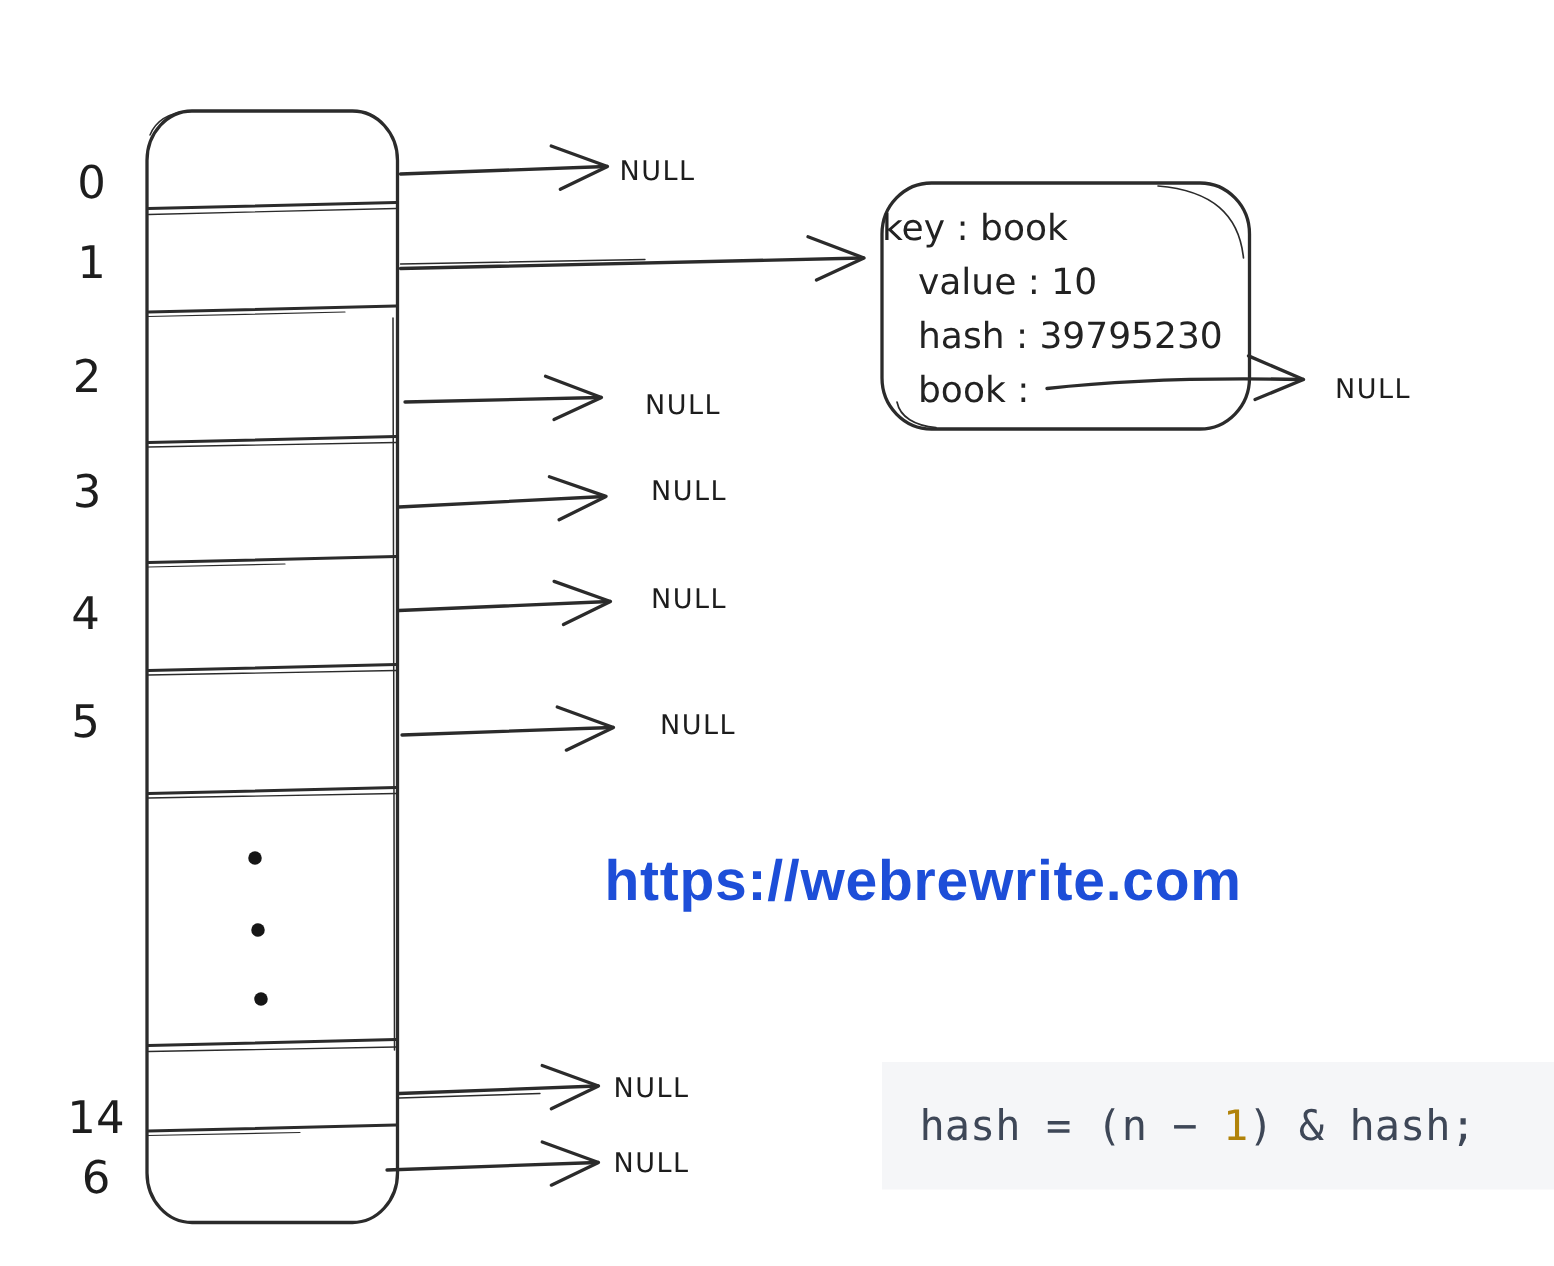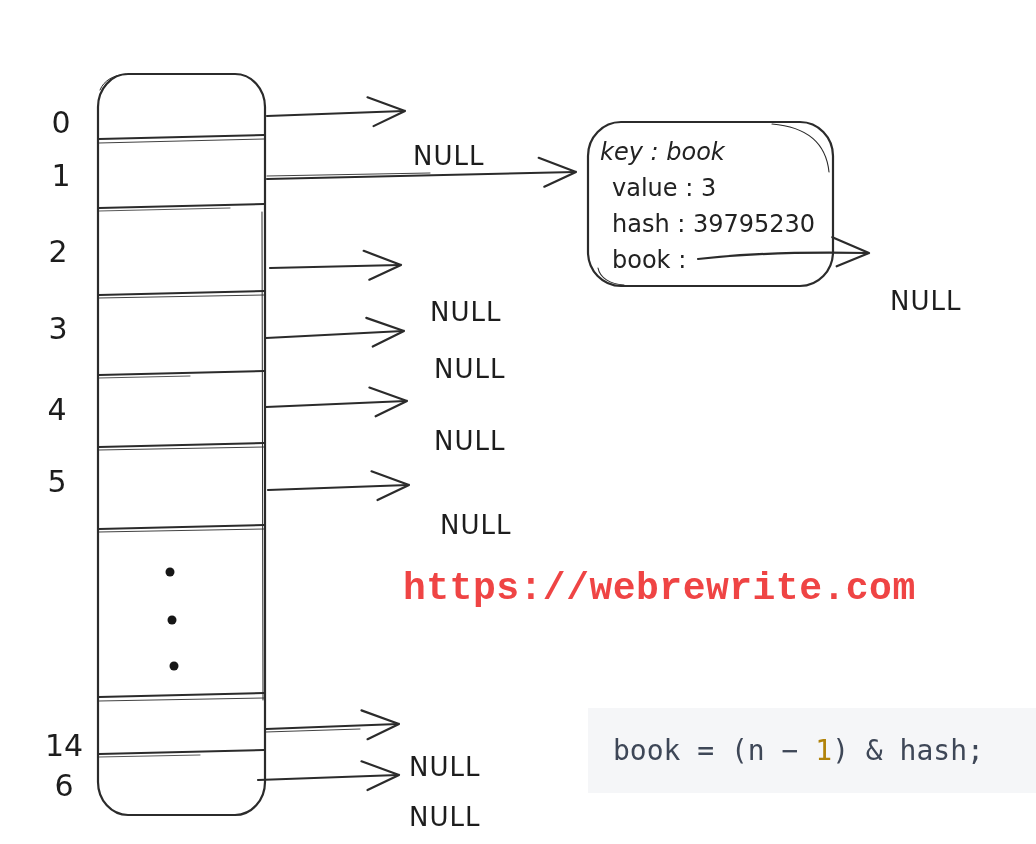--- a/index.html
+++ b/index.html
@@ -6,47 +6,47 @@
   .canvas{
     position:relative;
     width:1036px;height:844px;
     background:#ffffff;
     font-family:"DejaVu Sans",sans-serif;
     overflow:hidden;
   }
   .layer{position:absolute;left:0;top:0;}
   .lbl{position:absolute;color:#1d1d1d;white-space:pre;}
   .idx{font-size:30px;line-height:34px;width:56px;text-align:center;}
-  .nul{font-size:26px;line-height:30px;letter-spacing:1px;margin-top:41px;}
+  .nul{font-size:18px;line-height:30px;letter-spacing:1px;}
   .node-line{font-size:24px;line-height:30px;color:#222222;}
   .watermark{
     position:absolute;left:403px;top:567px;
-    font-family:Liberation Mono, monospace;
+    font-family:Liberation Sans, sans-serif;
     font-weight:bold;font-size:38px;letter-spacing:0.5px;
-    color:#ef4444;white-space:pre;
+    color:#1d4ed8;white-space:pre;
   }
   .code-block{
     position:absolute;left:588px;top:708px;width:448px;height:85px;
     background:#f5f6f8;
     display:flex;align-items:center;
     box-sizing:border-box;padding-left:25px;
     font-family:"DejaVu Sans Mono","Liberation Mono",monospace;
     font-size:28px;color:#3e4757;white-space:pre;
   }
   .code-block .hl{color:#b1830a;}
   
   .idx-0{left:33px;top:106px;}  .idx-1{left:33px;top:159px;}
   .idx-2{left:30px;top:235px;}  .idx-3{left:30px;top:312px;}
   .idx-4{left:29px;top:393px;}  .idx-5{left:29px;top:465px;}
   .idx-14{left:36px;top:709px;margin-top:20px;} .idx-15{left:36px;top:769px;}
   .nul-0{left:413px;top:100px;} .nul-2{left:430px;top:256px;}
   .nul-3{left:434px;top:313px;} .nul-4{left:434px;top:385px;}
   .nul-5{left:440px;top:469px;} .nul-14{left:409px;top:711px;}
   .nul-15{left:409px;top:761px;} .nul-next{left:890px;top:245px;}
-  .node-key{left:600px;top:137px;font-style:italic;}  .node-value{left:612px;top:173px;}
+  .node-key{left:588px;top:137px;}  .node-value{left:612px;top:173px;}
   .node-hash{left:612px;top:209px;} .node-next{left:612px;top:245px;}
 </style>
 </head>
 <body>
 
 <div class="canvas">
 
   <svg class="layer" width="1036" height="844" viewBox="0 0 1036 844" fill="none" stroke="#2b2b2b" stroke-width="2.2" stroke-linecap="round">
     <defs>
       <marker id="chev" viewBox="-44 -22 52 44" refX="0" refY="0" markerWidth="52" markerHeight="44" orient="auto" markerUnits="userSpaceOnUse">
@@ -118,23 +118,23 @@
   <div class="lbl nul nul-0">NULL</div>
   <div class="lbl nul nul-2">NULL</div>
   <div class="lbl nul nul-3">NULL</div>
   <div class="lbl nul nul-4">NULL</div>
   <div class="lbl nul nul-5">NULL</div>
   <div class="lbl nul nul-14">NULL</div>
   <div class="lbl nul nul-15">NULL</div>
   <div class="lbl nul nul-next">NULL</div>
 
   <div class="lbl node-line node-key">key : book</div>
-  <div class="lbl node-line node-value">value : 3</div>
+  <div class="lbl node-line node-value">value : 10</div>
   <div class="lbl node-line node-hash">hash : 39795230</div>
   <div class="lbl node-line node-next">book :</div>
 
   <div class="watermark">https://webrewrite.com</div>
 
   <div class="code-block">
-    <span>book = (n − </span><span class="hl">1</span><span>) &amp; hash;</span>
+    <span>hash = (n − </span><span class="hl">1</span><span>) &amp; hash;</span>
   </div>
 
 </div>
 
 </body></html>

